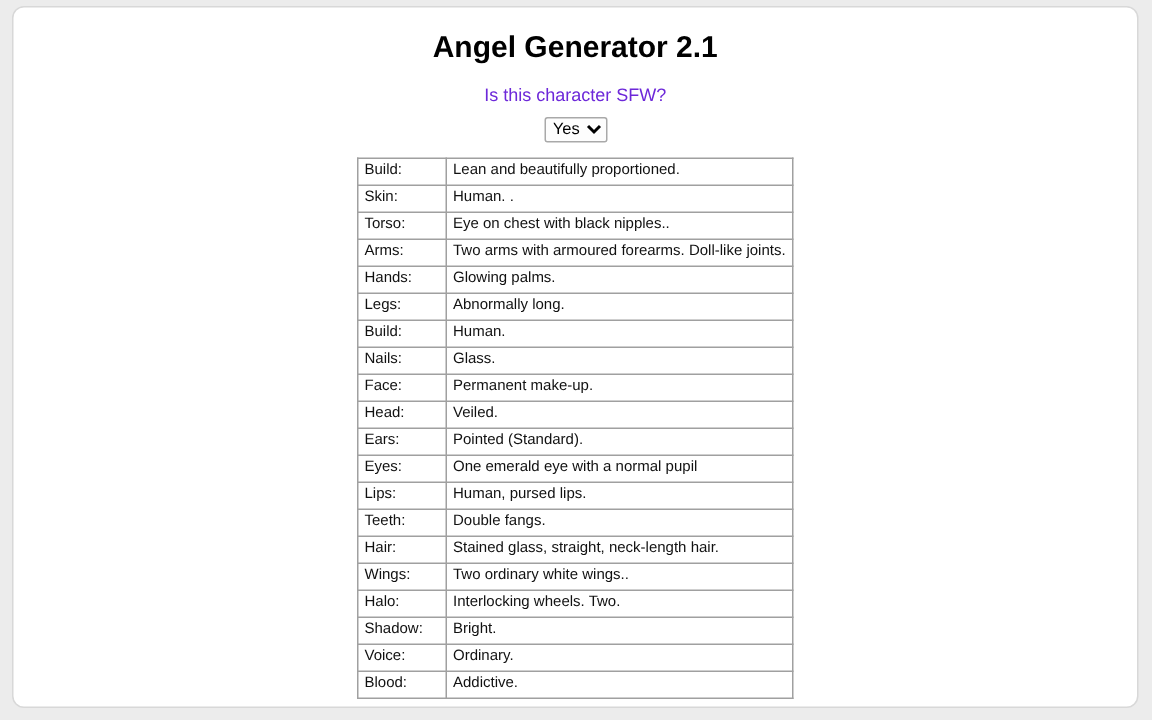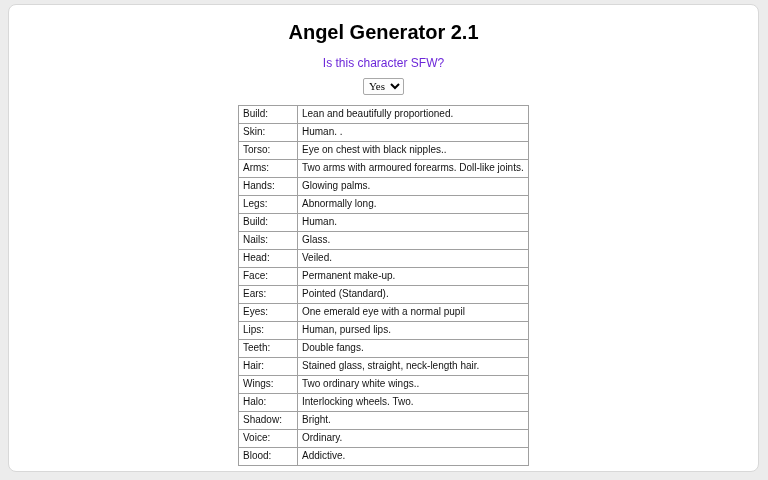--- a/index.html
+++ b/index.html
@@ -37,21 +37,21 @@
     text-align: center;
     font-size: 12px;
     line-height: 14px;
     color: #6d28d9;
   }
   .select-wrap {
     margin: 6px 0 0 0;
     text-align: center;
   }
   select.sfw-select {
-    font-family: Liberation Serif, serif;
+    font-family: Liberation Sans, sans-serif;
     font-size: 11px;
     padding: 0 1px;
     height: 17px;
     border: 1px solid #a9a9a9;
     border-radius: 2px;
     background: #fdfdfd;
     color: #000;
   }
   table.traits-table {
     margin: 10px auto 0 auto;
@@ -113,26 +113,26 @@
         </tr>
         <tr>
           <td class="trait-label">Build:</td>
           <td class="trait-value">Human.</td>
         </tr>
         <tr>
           <td class="trait-label">Nails:</td>
           <td class="trait-value">Glass.</td>
         </tr>
         <tr>
+          <td class="trait-label">Face:</td>
+          <td class="trait-value">Permanent make-up.</td>
+        </tr>
+        <tr>
           <td class="trait-label">Head:</td>
           <td class="trait-value">Veiled.</td>
-        </tr>
-        <tr>
-          <td class="trait-label">Face:</td>
-          <td class="trait-value">Permanent make-up.</td>
         </tr>
         <tr>
           <td class="trait-label">Ears:</td>
           <td class="trait-value">Pointed (Standard).</td>
         </tr>
         <tr>
           <td class="trait-label">Eyes:</td>
           <td class="trait-value">One emerald eye with a normal pupil</td>
         </tr>
         <tr>

